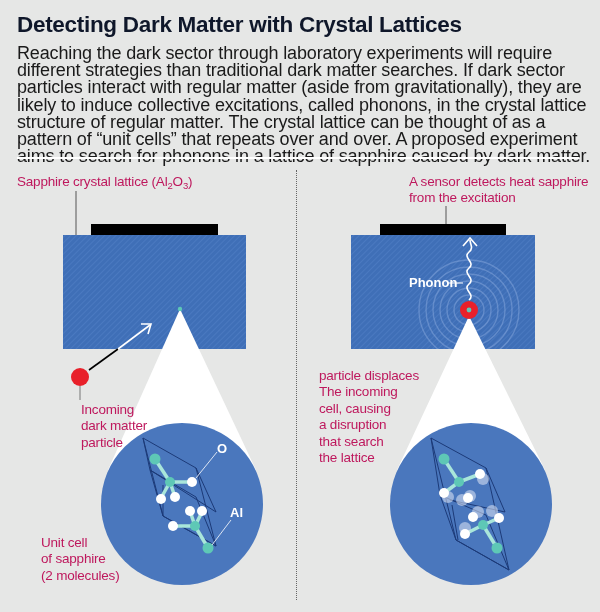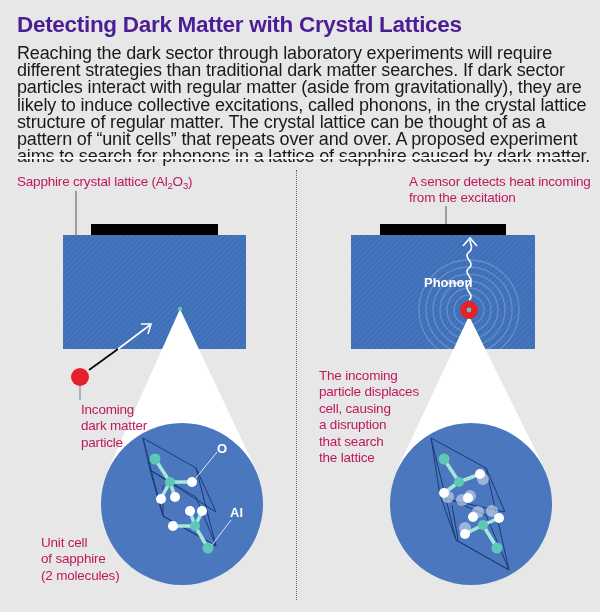--- a/index.html
+++ b/index.html
@@ -6,21 +6,21 @@
   body {
     width: 600px; height: 612px; overflow: hidden;
     background: #e6e7e6;
     font-family: "Liberation Sans", "DejaVu Sans", sans-serif;
     color: #111;
     position: relative;
   }
   .title {
     position: absolute; left: 17px; top: 12px;
     font-size: 22.5px; font-weight: bold; letter-spacing: -0.3px;
-    color: #4c1d95; white-space: nowrap;
+    color: #0f172a; white-space: nowrap;
   }
   .intro {
     position: absolute; left: 17px; top: 45px; width: 575px;
     font-size: 18px; line-height: 17.2px; color: #1a1a1a;
     letter-spacing: -0.15px;
   }
   .rule {
     position: absolute; left: 17px; top: 157px; width: 562px; height: 2px;
     background: #ffffff;
   }
@@ -177,26 +177,26 @@
 <div class="label" style="left:41px; top:535px;">
   <div>Unit cell</div>
   <div>of sapphire</div>
   <div>(2 molecules)</div>
 </div>
 
 <div class="in-label" style="left:217px; top:441px;">O</div>
 <div class="in-label" style="left:230px; top:505px;">Al</div>
 
 <div class="label" style="left:409px; top:174px; white-space:nowrap;">
-  <div>A sensor detects heat incoming</div>
+  <div>A sensor detects heat sapphire</div>
   <div>from the excitation</div>
 </div>
 
-<div class="in-label" style="left:424px; top:275px;">Phonon</div>
+<div class="in-label" style="left:409px; top:275px;">Phonon</div>
 
 <div class="label" style="left:319px; top:368px; white-space:nowrap;">
+  <div>particle displaces</div>
   <div>The incoming</div>
-  <div>particle displaces</div>
   <div>cell, causing</div>
   <div>a disruption</div>
   <div>that search</div>
   <div>the lattice</div>
 </div>
 
 </body></html>

